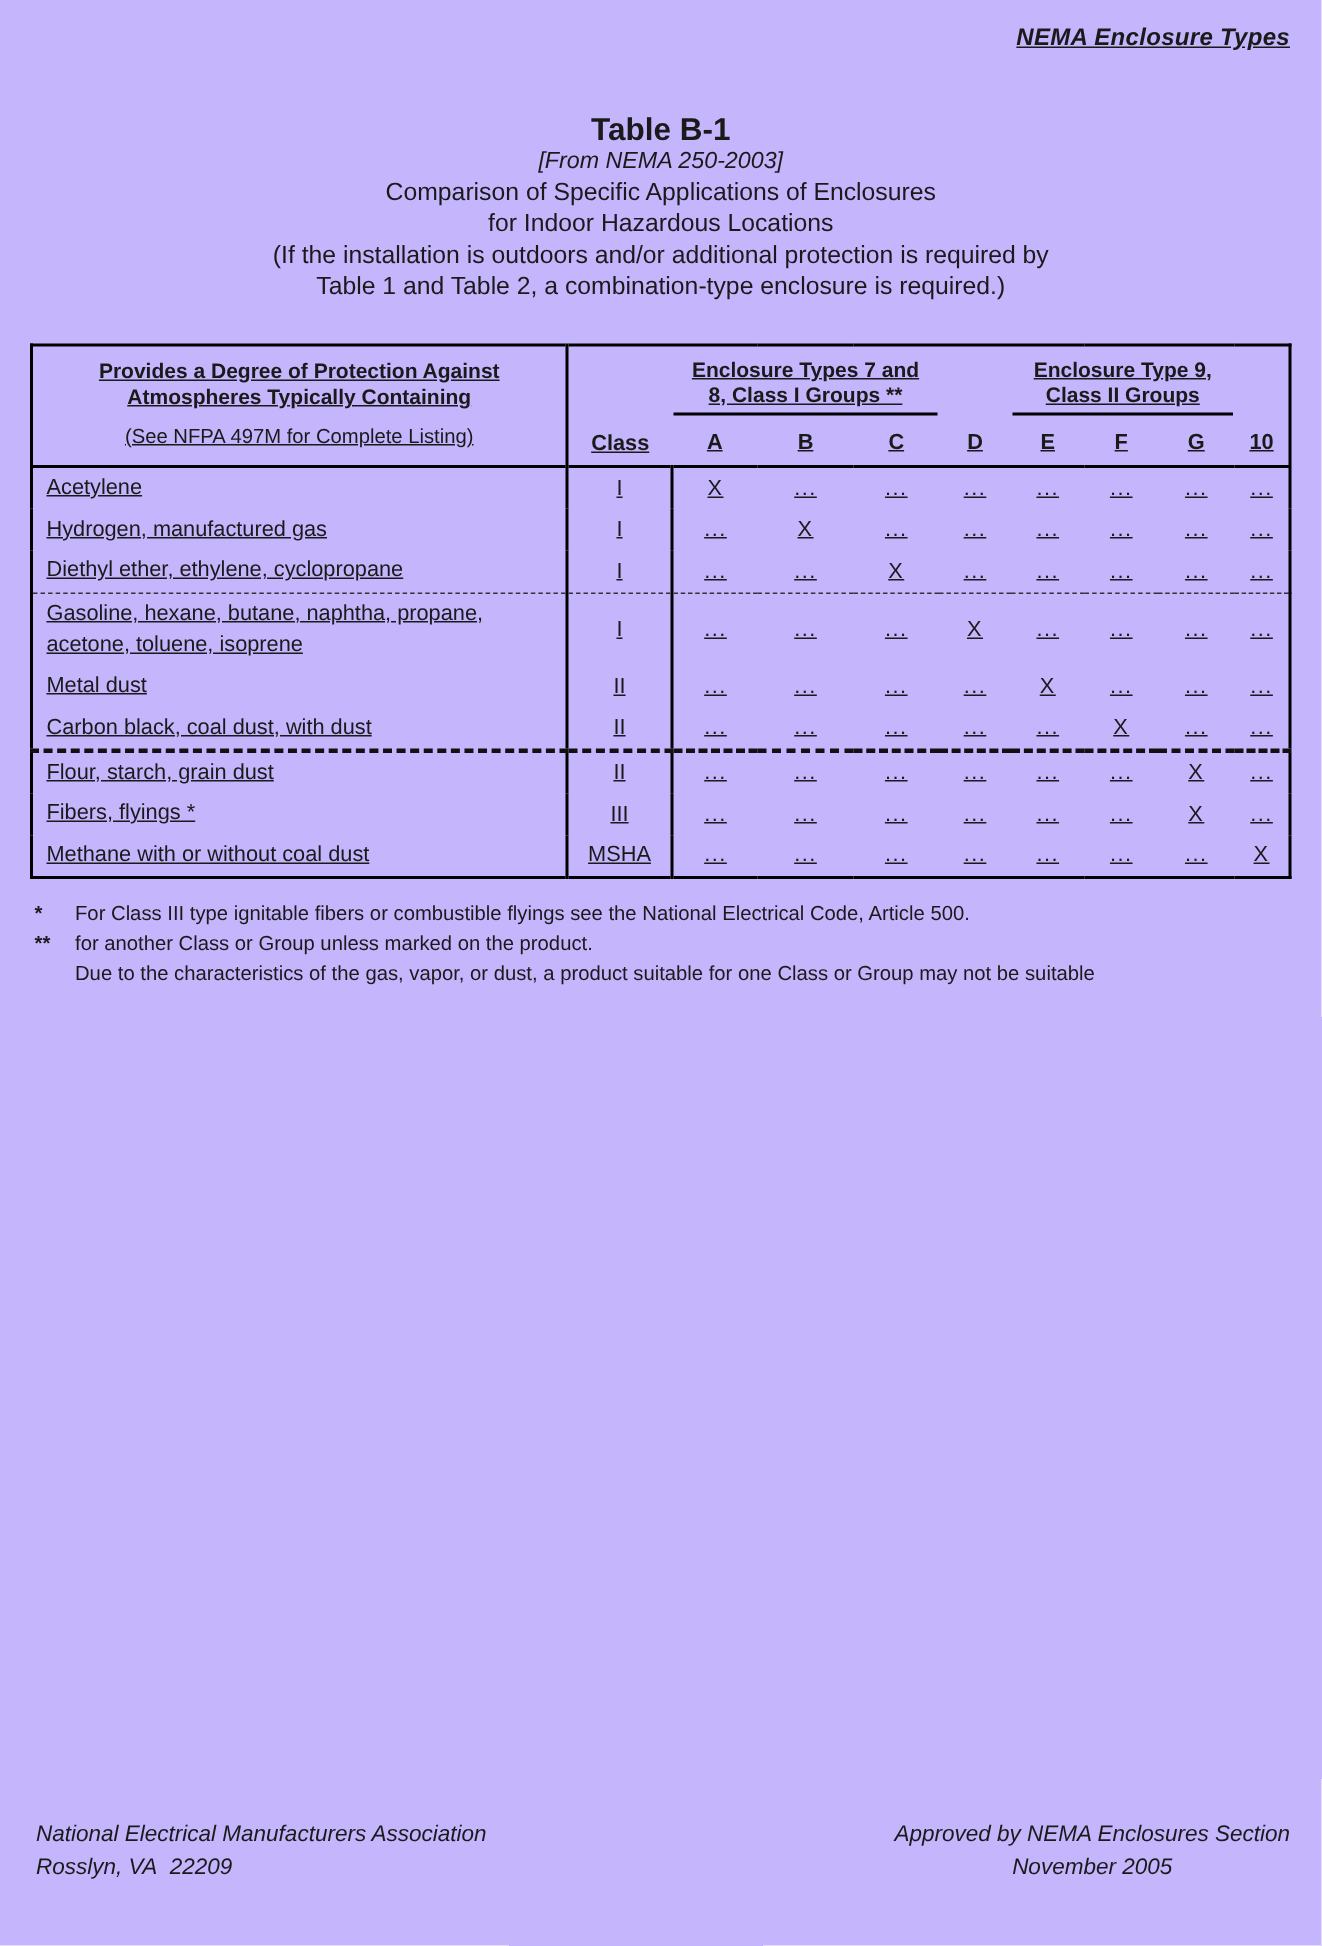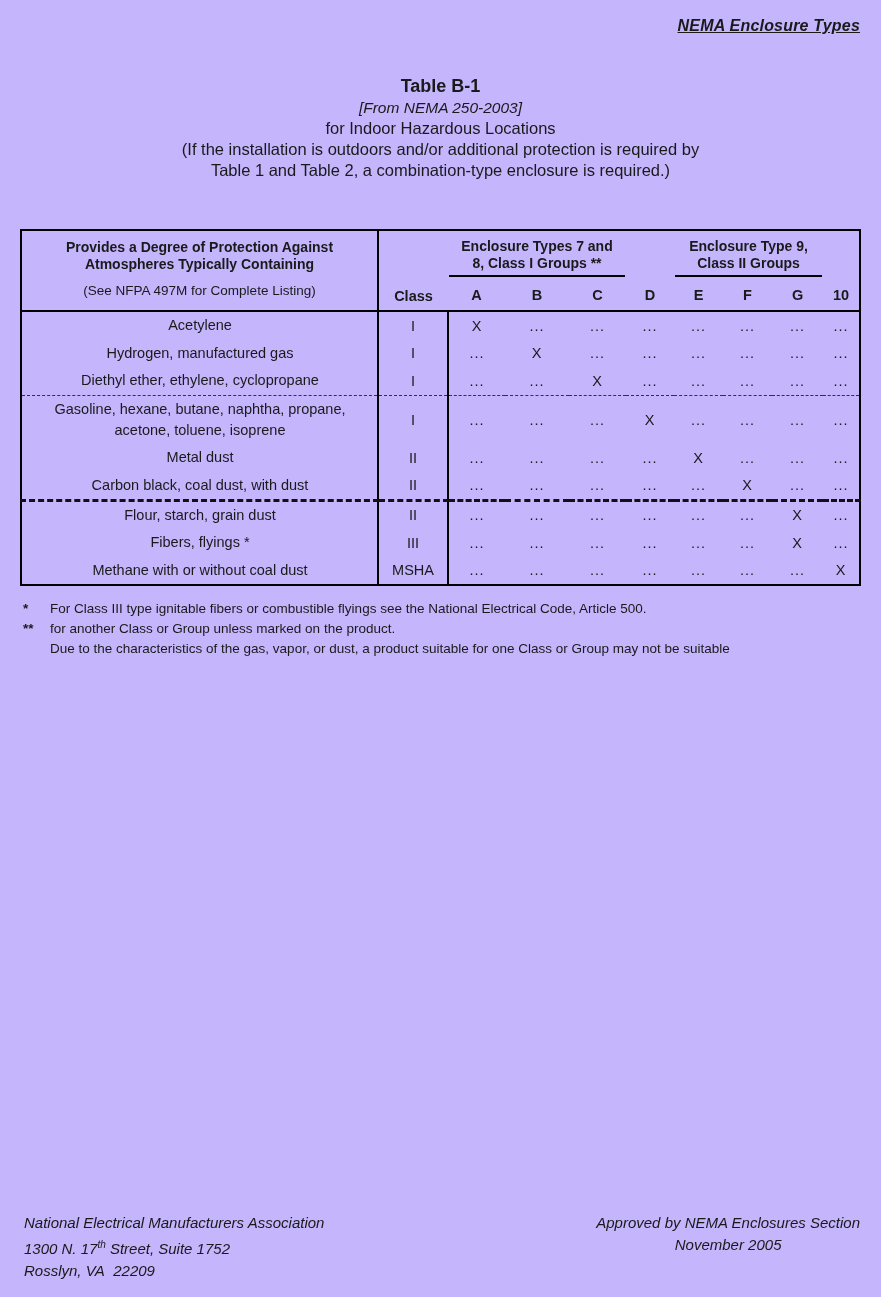--- a/index.html
+++ b/index.html
@@ -25,32 +25,33 @@
   }
   .title-block {
     position: absolute;
     top: 76px;
     left: 0;
     width: 100%;
     text-align: center;
     line-height: 21px;
     font-size: 16.5px;
   }
-  .title-block .doc-title { font-size: 18px; font-weight: bold; }
+  .title-block .doc-title { font-size: 21px; font-weight: bold; }
   .title-block .doc-source { font-style: italic; font-size: 15.5px; }
 
   table.nema {
     position: absolute;
     top: 229px;
     left: 20px;
     width: 840px;
     border-collapse: collapse;
     table-layout: fixed;
     border: 2px solid #000;
     font-size: 14.5px;
+    text-decoration: underline;
   }
   thead { border-bottom: 2px solid #000; }
   th, td { font-weight: normal; vertical-align: middle; }
   th.desc-col { border-right: 2px solid #000; vertical-align: top; padding-top: 8px; text-align: center; }
   .desc-head-bold { font-weight: bold; font-size: 14px; line-height: 17px; }
   .desc-head-note { font-size: 13.5px; margin-top: 10px; text-align: center; }
   th.class-col {
     vertical-align: bottom; text-align: center;
     font-weight: bold; font-size: 14.5px; padding-bottom: 6px;
   }
@@ -63,21 +64,21 @@
     text-align: center;
   }
   tr.letters-row { height: 31px; }
   tr.letters-row th {
     font-weight: bold; font-size: 14.5px; text-align: center;
     vertical-align: bottom; padding-bottom: 7px;
   }
   tbody td { height: 28px; }
   tbody td.desc {
     border-right: 2px solid #000;
-    text-align: center; padding: 3px 8px 3px 9px; line-height: 21px;
+    text-align: left; padding: 3px 8px 3px 9px; line-height: 21px;
   }
   tbody td.cls { border-right: 2px solid #000; text-align: center; }
   tbody td.mark { text-align: center; letter-spacing: 1px; }
   tbody tr.div-dashed td { border-bottom: 1px dashed #333; }
   tbody tr.div-dashed-thick td { border-bottom: 3px dashed #111; }
 
   .footnotes {
     position: absolute;
     top: 599px;
     left: 23px;
@@ -111,20 +112,21 @@
 </head>
 <body>
 
 <div class="page">
 
   <div class="top-right-heading">NEMA Enclosure Types</div>
 
   <div class="title-block">
     <div class="doc-title">Table B-1</div>
     <div class="doc-source">[From NEMA 250-2003]</div>
+    <div>Comparison of Specific Applications of Enclosures</div>
     <div>for Indoor Hazardous Locations</div>
     <div>(If the installation is outdoors and/or additional protection is required by</div>
     <div>Table 1 and Table 2, a combination-type enclosure is required.)</div>
   </div>
 
   <table class="nema">
     <colgroup>
       <col style="width:357px">
       <col style="width:70px">
       <col style="width:57px">
@@ -293,21 +295,20 @@
       <span class="marker">**</span>
       <span class="fn-lines">
         <div>for another Class or Group unless marked on the product.</div>
         <div>Due to the characteristics of the gas, vapor, or dust, a product suitable for one Class or Group may not be suitable</div>
       </span>
     </div>
   </div>
 
   <div class="footer-left">
     <div>National Electrical Manufacturers Association</div>
-    <div><span>1300 N. 17</span><sup class="ordinal">th</sup><span> Street, Suite 1752</span></div>
     <div>Rosslyn, VA&nbsp; 22209</div>
   </div>
 
   <div class="footer-right">
     <div>Approved by NEMA Enclosures Section</div>
     <div>November 2005</div>
   </div>
 
 </div>
 

